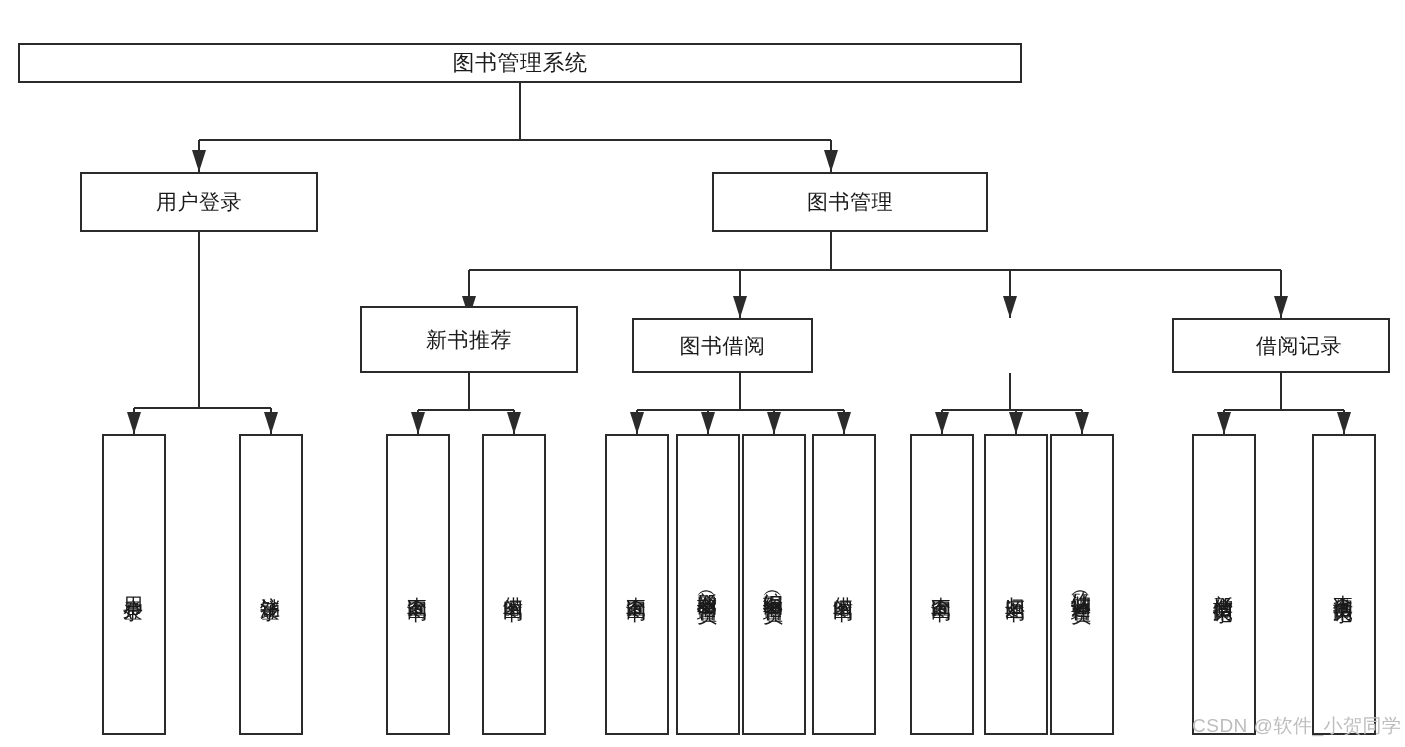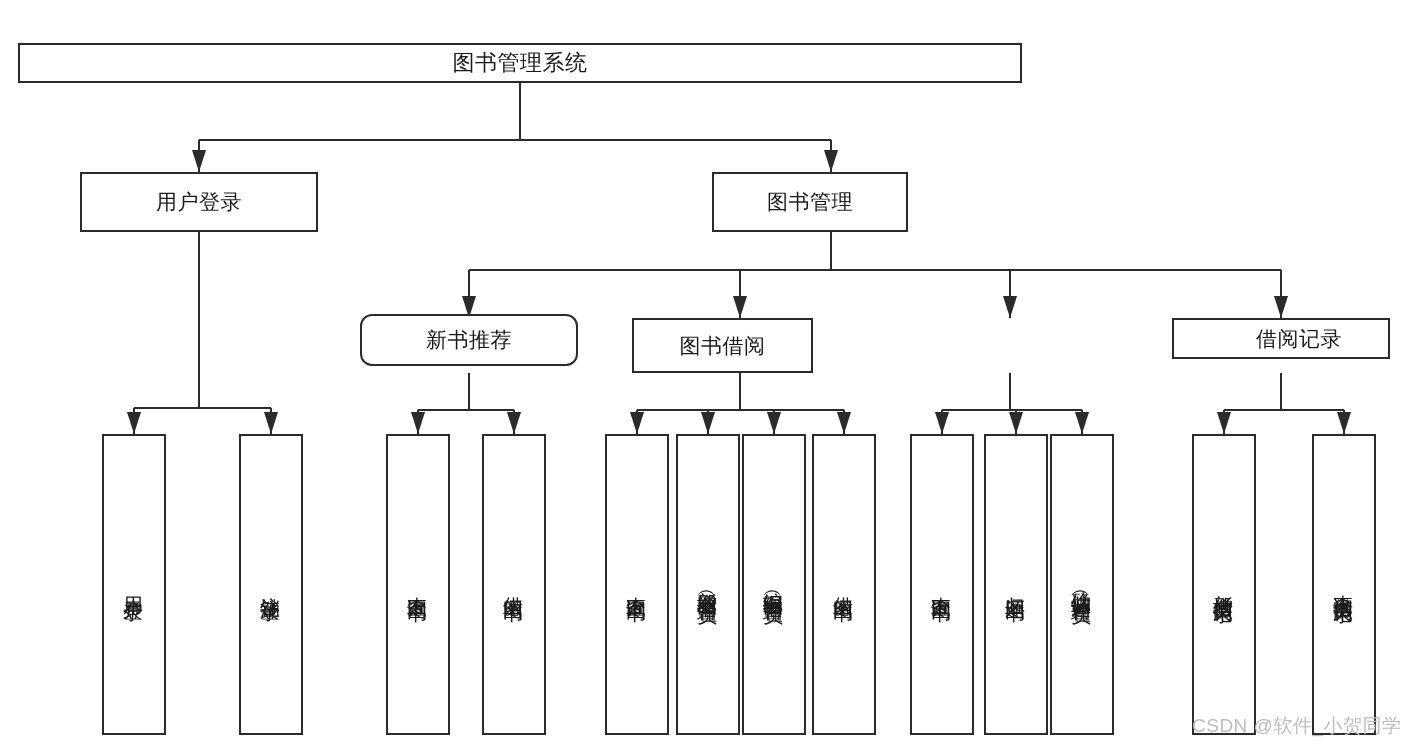--- a/index.html
+++ b/index.html
@@ -128,31 +128,31 @@
       <polygon points="1337,412 1351,412 1344,434" fill="#2b2b2b"></polygon>
     </svg>
 
   <div class="node root h" style="left: 18px; top: 12px; width: 1004px; height: 40px; margin-top: 31px;">
       <span>图书管理系统</span>
     </div>
 
   <div class="node h" style="left: 80px; top: 172px; width: 238px; height: 60px;">
       <span>用户登录</span>
     </div>
-  <div class="node h" style="left: 712px; top: 172px; width: 196px; height: 60px;">
+  <div class="node h" style="left: 712px; top: 172px; width: 276px; height: 60px;">
       <span>图书管理</span>
     </div>
 
-  <div class="node h" style="left: 360px; top: 314px; width: 218px; height: 52px; border-radius: 12px;">
+  <div class="node h" style="left: 360px; top: 306px; width: 218px; height: 67px;">
       <span>新书推荐</span>
     </div>
   <div class="node h" style="left: 632px; top: 318px; width: 181px; height: 55px;">
       <span>图书借阅</span>
     </div>
-  <div class="node h" style="left: 1172px; top: 318px; width: 218px; height: 41px; padding-left: 36px;">
+  <div class="node h" style="left: 1172px; top: 318px; width: 218px; height: 55px; padding-left: 36px;">
       <span>借阅记录</span>
     </div>
 
   <div class="node v" style="left: 102px; top: 434px; width: 64px; height: 301px;">
       <span class="vtext">用户登录</span>
     </div>
   <div class="node v" style="left: 239px; top: 434px; width: 64px; height: 301px;">
       <span class="vtext">注销登录</span>
     </div>
   <div class="node v" style="left: 386px; top: 434px; width: 64px; height: 301px;">

